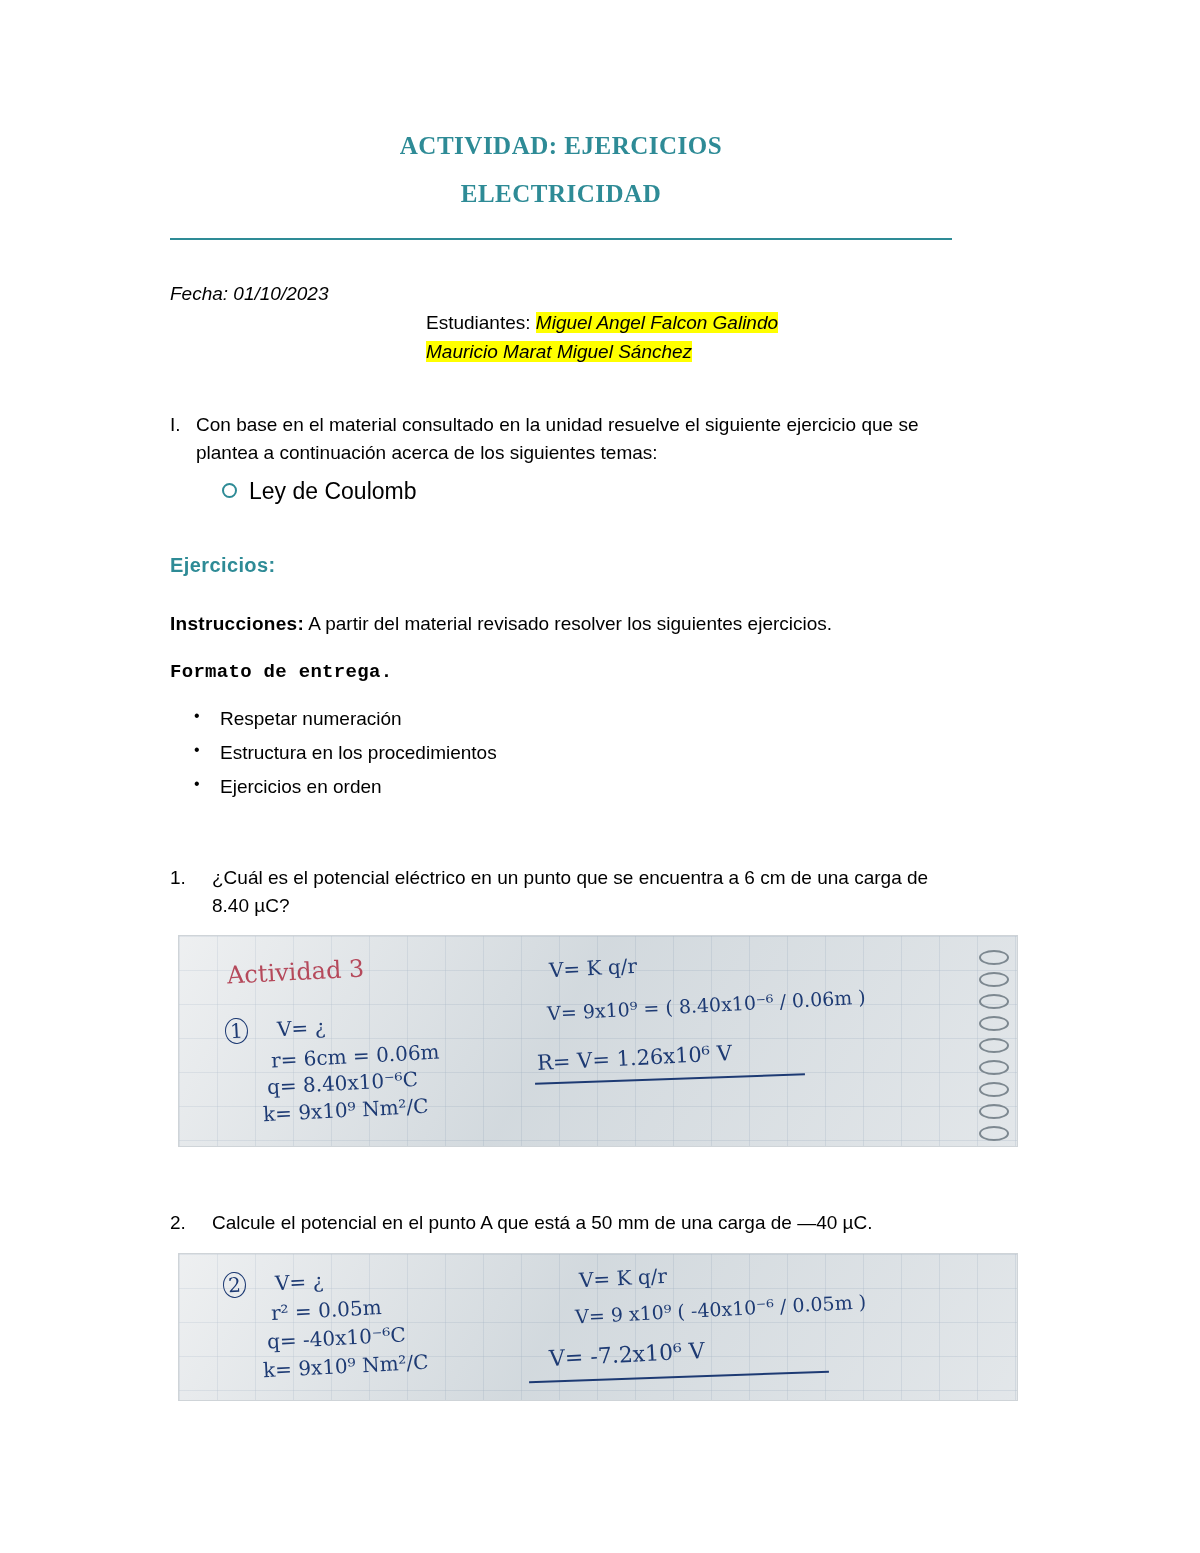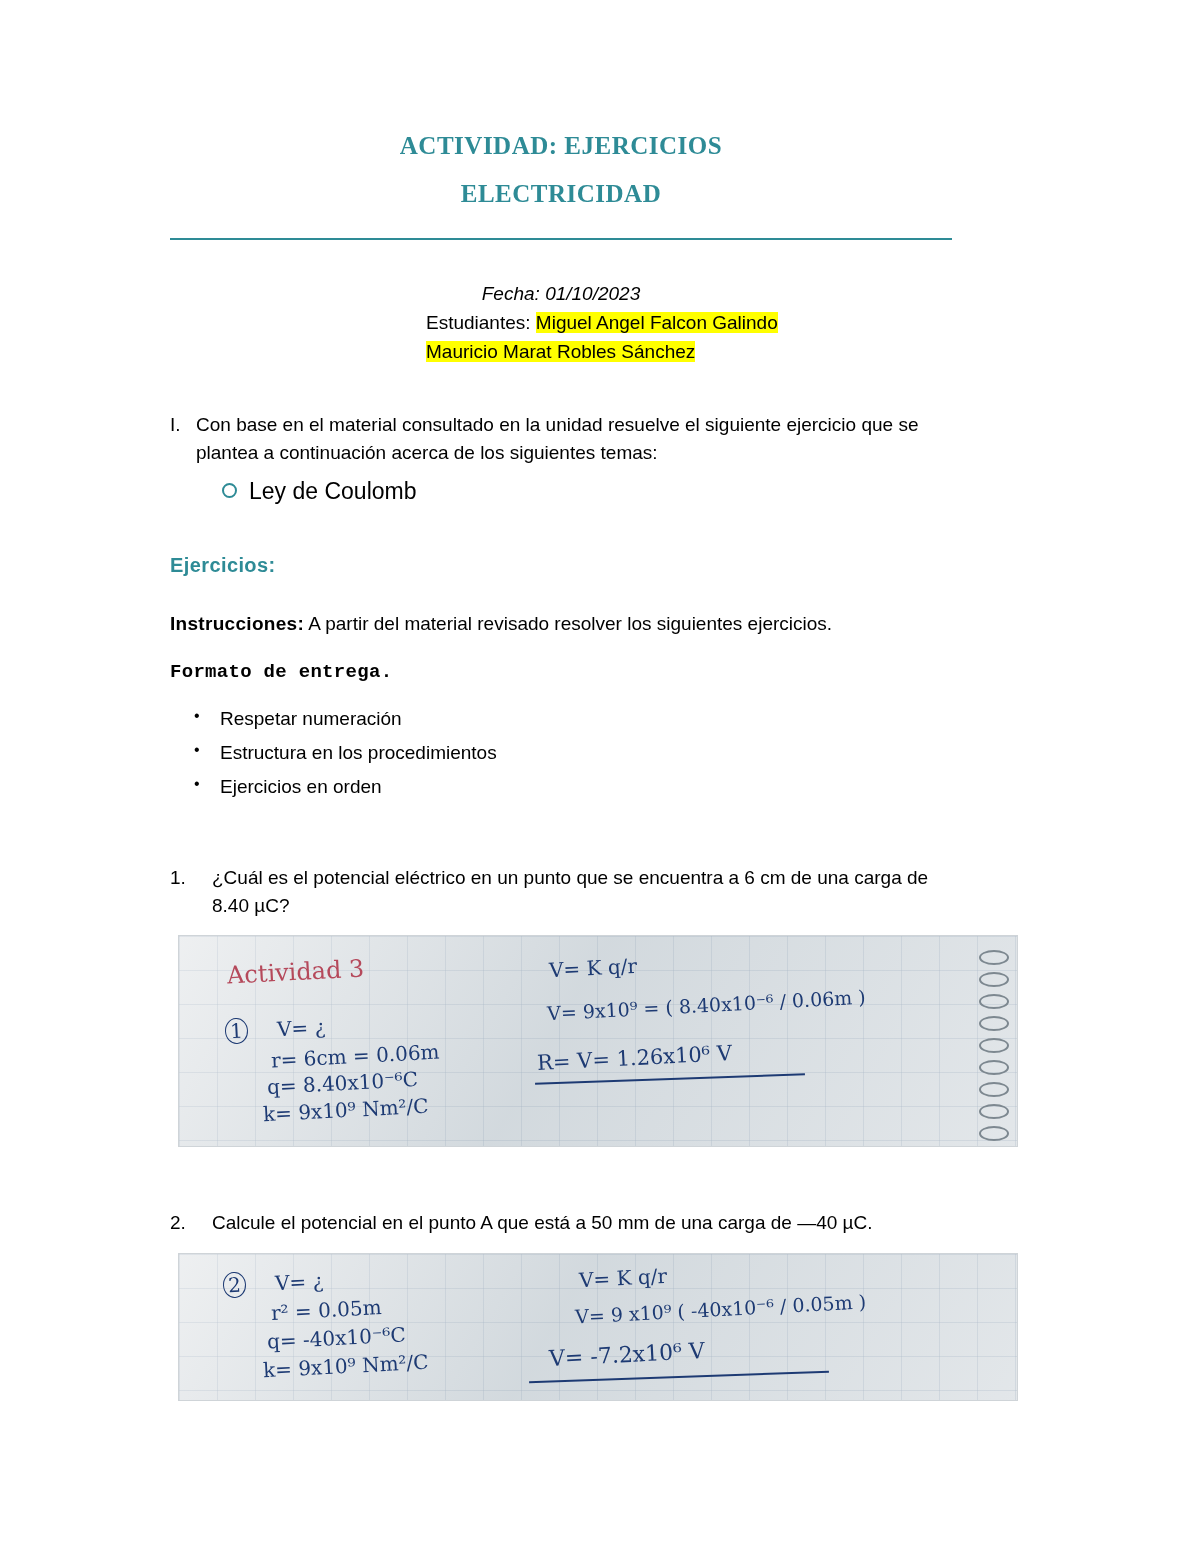--- a/index.html
+++ b/index.html
@@ -38,29 +38,30 @@
     border-top: 2.5px solid #2e8b96;
     margin: 22px 0 0 0;
     width: 100%;
   }
   .meta-block {
     margin-top: 40px;
     font-size: 19px;
     line-height: 1.52;
   }
   .meta-date {
-    text-align: center;
+    text-align: left;
     font-style: italic;
   }
   .meta-line {
     text-align: left;
     padding-left: 256px;
   }
   .hl {
     background: #ffff00;
+    font-style: italic;
   }
   .section-i {
     margin-top: 44px;
     font-size: 19px;
     line-height: 1.5;
   }
   .sec-i-row {
     display: flex;
     align-items: flex-start;
   }
@@ -216,21 +217,21 @@
   <h1 class="doc-title">
     <span class="small-caps">ACTIVIDAD: EJERCICIOS</span><br>
     <span class="small-caps">ELECTRICIDAD</span>
   </h1>
 
   <hr class="title-rule">
 
   <div class="meta-block">
     <div class="meta-date">Fecha: 01/10/2023</div>
     <div class="meta-line"><span>Estudiantes: </span><span class="hl">Miguel Angel Falcon Galindo</span></div>
-    <div class="meta-line"><span class="hl">Mauricio Marat Robles Sánchez</span></div>
+    <div class="meta-line"><span class="hl">Mauricio Marat Miguel Sánchez</span></div>
   </div>
 
   <div class="section-i">
     <div class="sec-i-row">
       <div class="sec-i-num">I.</div>
       <div class="sec-i-text">Con base en el material consultado en la unidad resuelve el siguiente ejercicio que se plantea a continuación acerca de los siguientes temas:</div>
     </div>
     <div class="bullet-coulomb">
       <span class="ring"></span>
       <span>Ley de Coulomb</span>

